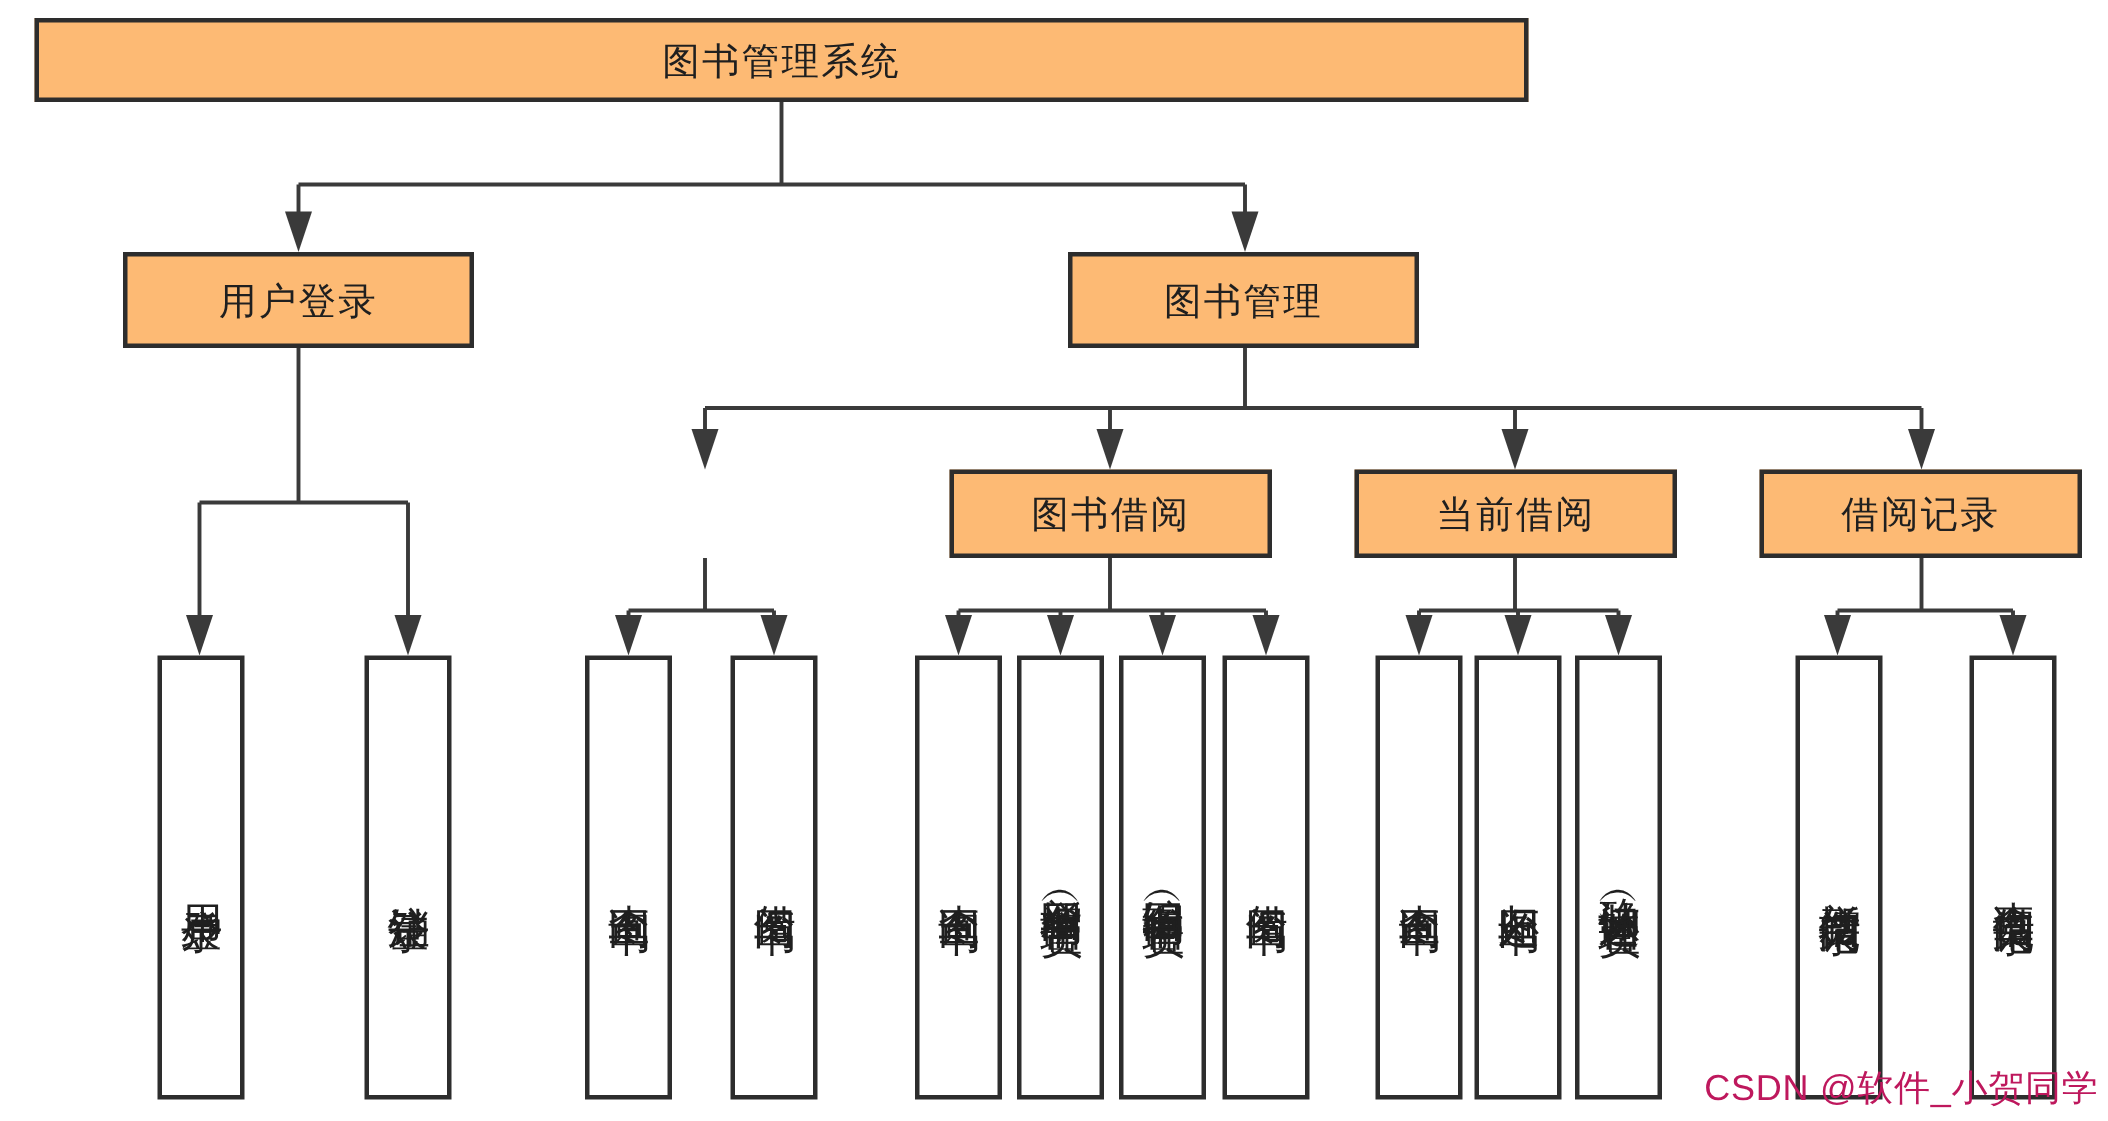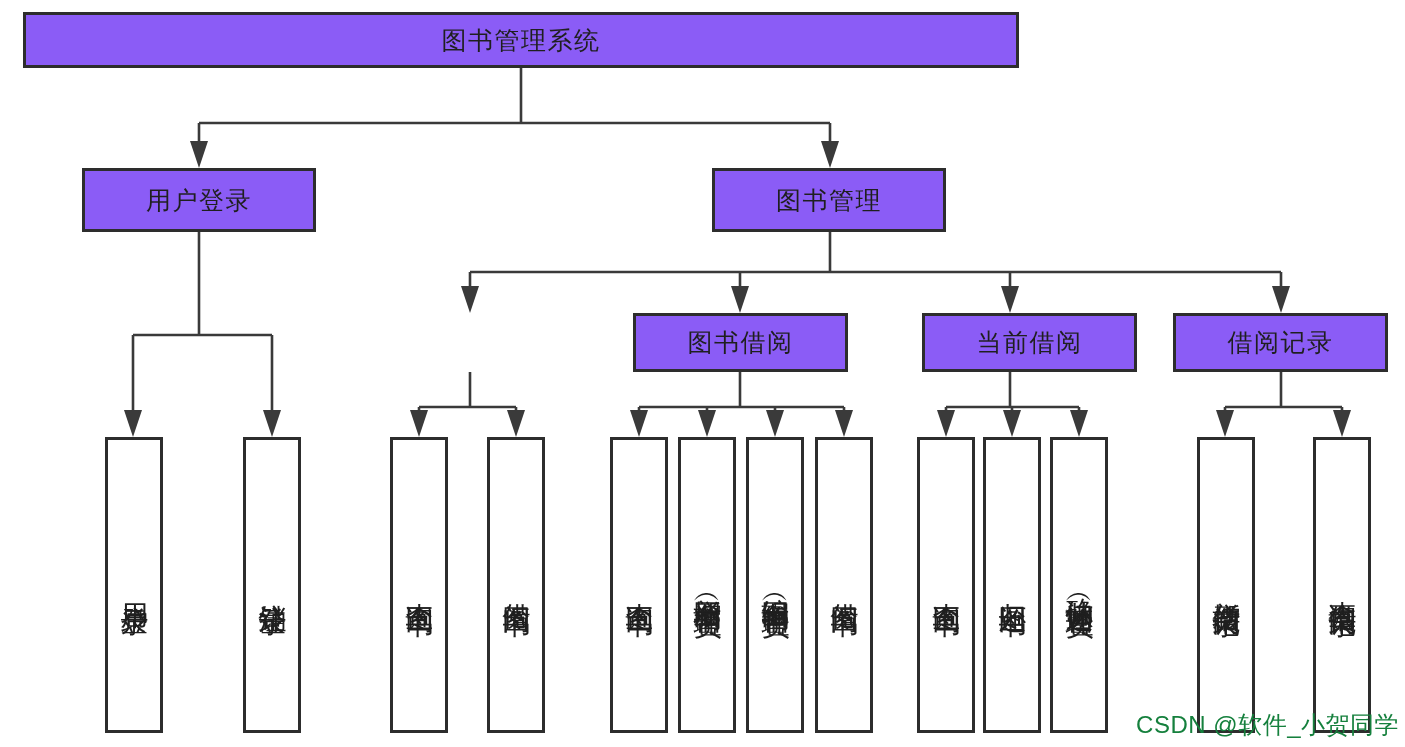--- a/index.html
+++ b/index.html
@@ -8,21 +8,21 @@
     width:1405px;height:747px;
     background:#ffffff;
     overflow:hidden;
     font-family:"Liberation Sans", sans-serif;
     color:#1f1f1f;
   }
   .stage *{box-sizing:border-box;}
   .connector-layer{position:absolute;left:0;top:0;width:1405px;height:747px;z-index:1;}
   .node{
     position:absolute;
-    background:#8b5cf6;
+    background:#fdba74;
     border:3px solid #2d2d2d;
     display:flex;align-items:center;justify-content:center;
     z-index:2;
   }
   .node-h{
     font-size:25px;
     letter-spacing:1.5px;
     white-space:nowrap;
   }
   .node-root{left:23px;top:12px;width:996px;height:56px;}
@@ -41,21 +41,21 @@
     text-orientation:mixed;
     font-size:28px;
     letter-spacing:2px;
     color:#1f1f1f;
     line-height:1;
   }
   .watermark{
     position:absolute;
     right:6px;bottom:6px;
     font-size:24px;
-    color:#15803d;
+    color:#be185d;
     letter-spacing:0.5px;
     z-index:3;
     white-space:nowrap;
   }
   svg .shaft{stroke:#3a3a3a;stroke-width:2.6;fill:none;}
   svg .head{fill:#3a3a3a;stroke:none;}
 </style>
 </head>
 <body>
 
@@ -103,21 +103,21 @@
       <polygon class="head" points="1333,410 1351,410 1342,437"></polygon>
     </g>
   </svg>
 
   <div class="node node-h node-root">图书管理系统</div>
 
   <div class="node node-h node-l2" style="left:82px;">用户登录</div>
   <div class="node node-h node-l2" style="left:712px;">图书管理</div>
 
   <div class="node node-h node-l3" style="left:633px;">图书借阅</div>
-  <div class="node node-h node-l3" style="left:903px;margin-left:19px;">当前借阅</div>
+  <div class="node node-h node-l3" style="left:903px;">当前借阅</div>
   <div class="node node-h node-l3" style="left:1173px;text-align:right;">借阅记录</div>
 
   <div class="leaf" style="left:105px;">
     <span>用户登录</span>
   </div>
   <div class="leaf" style="left:243px;">
     <span>注销登录</span>
   </div>
 
   <div class="leaf" style="left:390px;">

